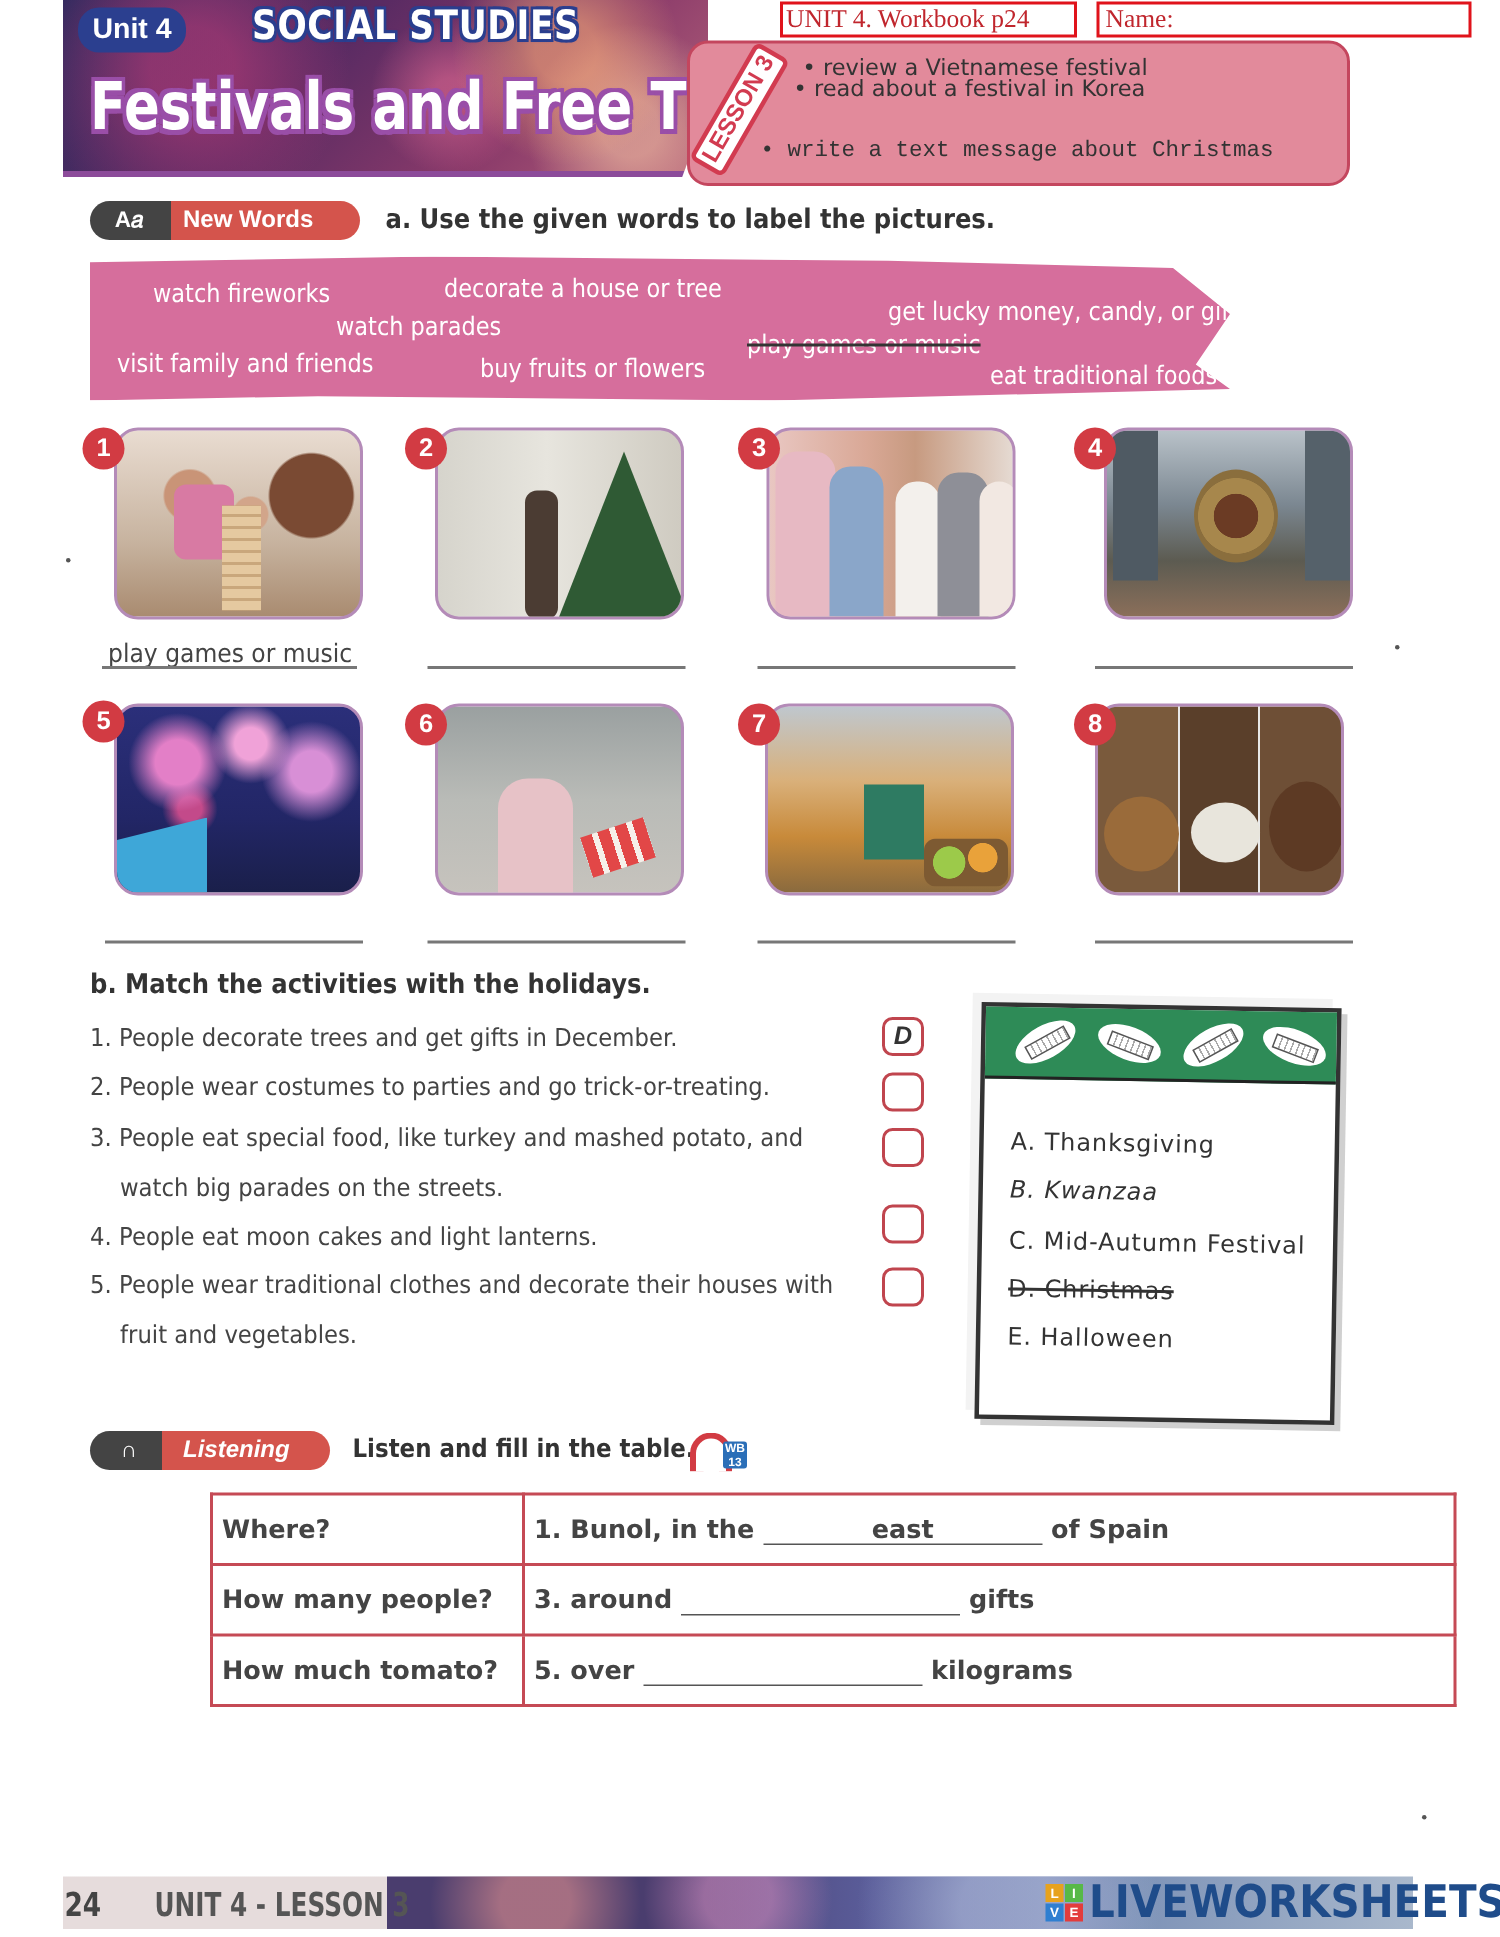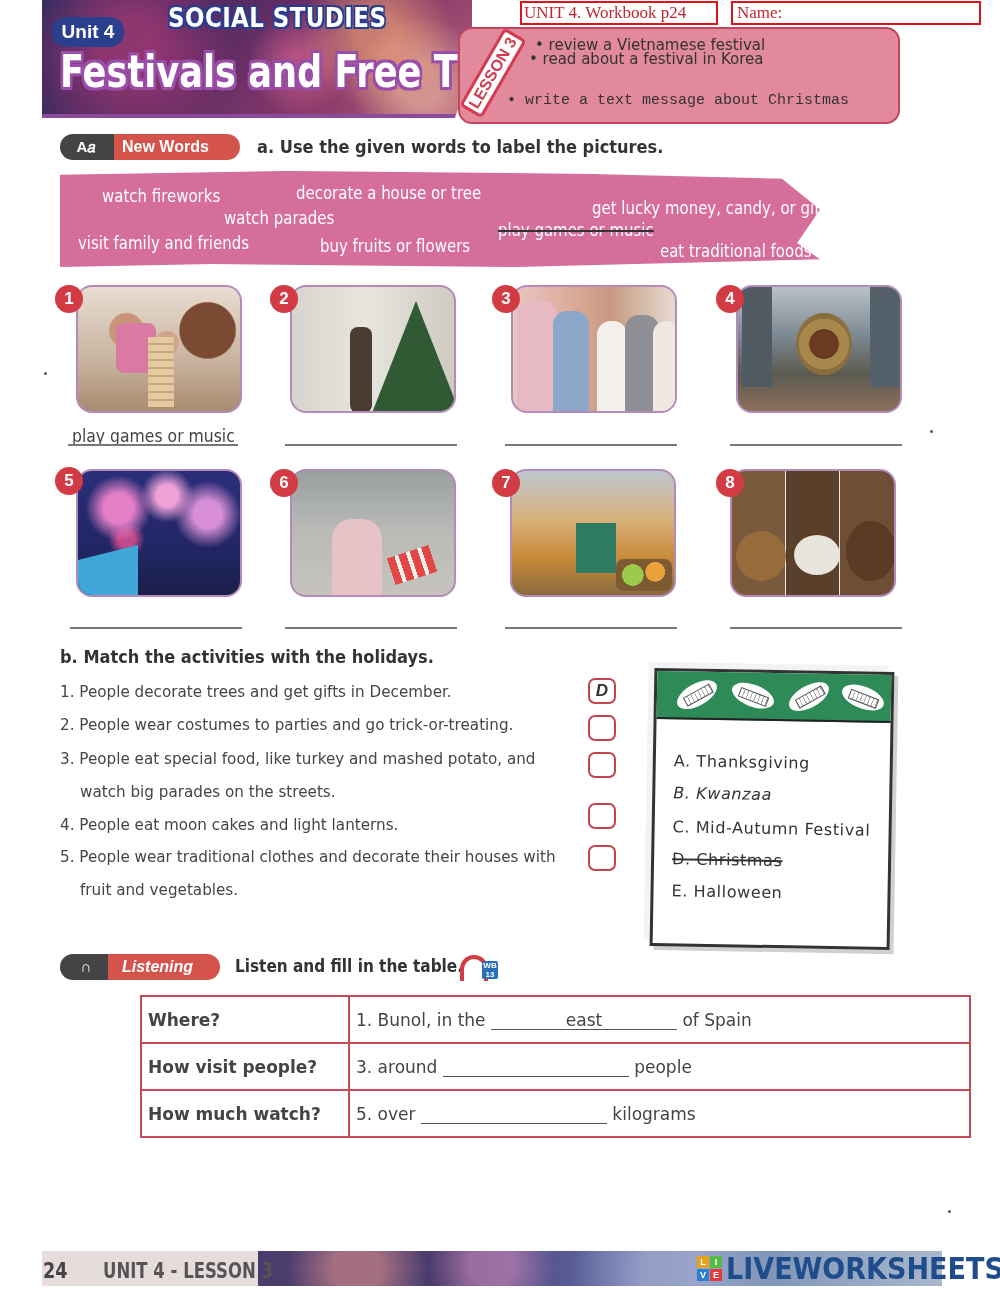--- a/index.html
+++ b/index.html
@@ -14,21 +14,21 @@
       radial-gradient(circle at 60% 55%, rgba(255,120,160,0.45) 0 4%, transparent 20%),
       radial-gradient(circle at 88% 75%, rgba(255,210,170,0.5) 0 5%, transparent 18%),
       radial-gradient(circle at 20% 40%, rgba(190,60,120,0.6) 0 8%, transparent 30%),
       linear-gradient(135deg, #2b2a5e 0%, #5a2b63 40%, #8a3a6a 70%, #b5647a 100%);
     border-bottom: 4px solid #8c4b9a;
     clip-path: polygon(0 0, 100% 0, 100% 60%, 96% 100%, 0 100%);
   }
   .unit-pill {
     position: absolute; left: 52px; top: 5px; width: 72px; height: 30px;
     background: #2b3f8f; border-radius: 14px;
-    color: #fff; font-weight: bold; font-size: 19px; line-height: 30px; text-align: center; margin-top: 12px;
+    color: #fff; font-weight: bold; font-size: 19px; line-height: 30px; text-align: center;
   }
   .subject {
     position: absolute; left: 168px; top: 2px; height: 36px;
     color: #fff; font-weight: bold; font-size: 27px; letter-spacing: 0.5px;
     text-shadow: 0 0 3px #2b3f8f, 2px 2px 0 #2b3f8f, -2px -2px 0 #2b3f8f, 2px -2px 0 #2b3f8f, -2px 2px 0 #2b3f8f;
     font-family: "DejaVu Sans", sans-serif; transform: scaleX(0.85); transform-origin: left;
   }
   .title {
     position: absolute; left: 60px; top: 46px;
     color: #fff; font-weight: bold; font-size: 44px; letter-spacing: 0px;
@@ -135,21 +135,21 @@
   .holiday { position: absolute; left: 18px; font-size: 16px; color: #333; white-space: nowrap; font-family: "DejaVu Sans", sans-serif; letter-spacing: 0.6px; }
   .holiday.italic { font-style: italic; }
   .holiday.struck { text-decoration: line-through; text-decoration-thickness: 2px; }
 
   
   .headphones { position: absolute; left: 458px; top: 955px; width: 32px; height: 28px; }
   .headphones .arc { position: absolute; left: 2px; top: 0; width: 28px; height: 26px; border: 4px solid #d23b43; border-bottom: none; border-radius: 14px 14px 0 0; }
   .headphones .code { position: absolute; left: 24px; top: 6px; width: 16px; height: 18px; background: #2b6fb8; color: #fff; font-size: 8px; font-weight: bold; line-height: 9px; text-align: center; border-radius: 2px; }
 
   .fill-table { position: absolute; left: 140px; top: 995px; width: 831px; border-collapse: collapse; }
-  .fill-table td { border: 2px solid #c54a55; height: 47px; font-size: 17px; padding-left: 6px; vertical-align: middle; }
+  .fill-table td { border: 2px solid #c54a55; height: 47px; font-size: 17px; padding-left: 6px; vertical-align: middle; font-weight: bold; }
   .fill-table td.q { width: 208px; font-weight: bold; color: #444; font-family: "DejaVu Sans", sans-serif; }
   .fill-table td.a { color: #444; font-family: "DejaVu Sans", sans-serif; }
   .blank { display: inline-block; border-bottom: 1.5px solid #555; text-align: center; vertical-align: bottom; height: 20px; line-height: 20px; }
 
   
   .footer {
     position: absolute; left: 42px; top: 1251px; width: 900px; height: 35px;
     background:
       radial-gradient(circle at 35% 50%, rgba(255,160,150,0.5) 0 4%, transparent 12%),
       radial-gradient(circle at 50% 40%, rgba(230,150,200,0.5) 0 5%, transparent 14%),
@@ -302,29 +302,29 @@
   <tbody>
       <tr>
     <td class="q">Where?</td>
     <td class="a">
       <span>1. Bunol, in the</span>
       <span class="blank" style="width:186px;"><span>east</span></span>
       <span>of Spain</span>
     </td>
   </tr>
   <tr>
-    <td class="q">How visit people?</td>
+    <td class="q">How many people?</td>
     <td class="a">
       <span>3. around</span>
       <span class="blank" style="width:186px;"><span></span></span>
-      <span>people</span>
+      <span>gifts</span>
     </td>
   </tr>
   <tr>
-    <td class="q">How much watch?</td>
+    <td class="q">How much tomato?</td>
     <td class="a">
       <span>5. over</span>
       <span class="blank" style="width:186px;"><span></span></span>
       <span>kilograms</span>
     </td>
   </tr>
 </tbody>
   </table>
 
 <div class="footer"></div>

